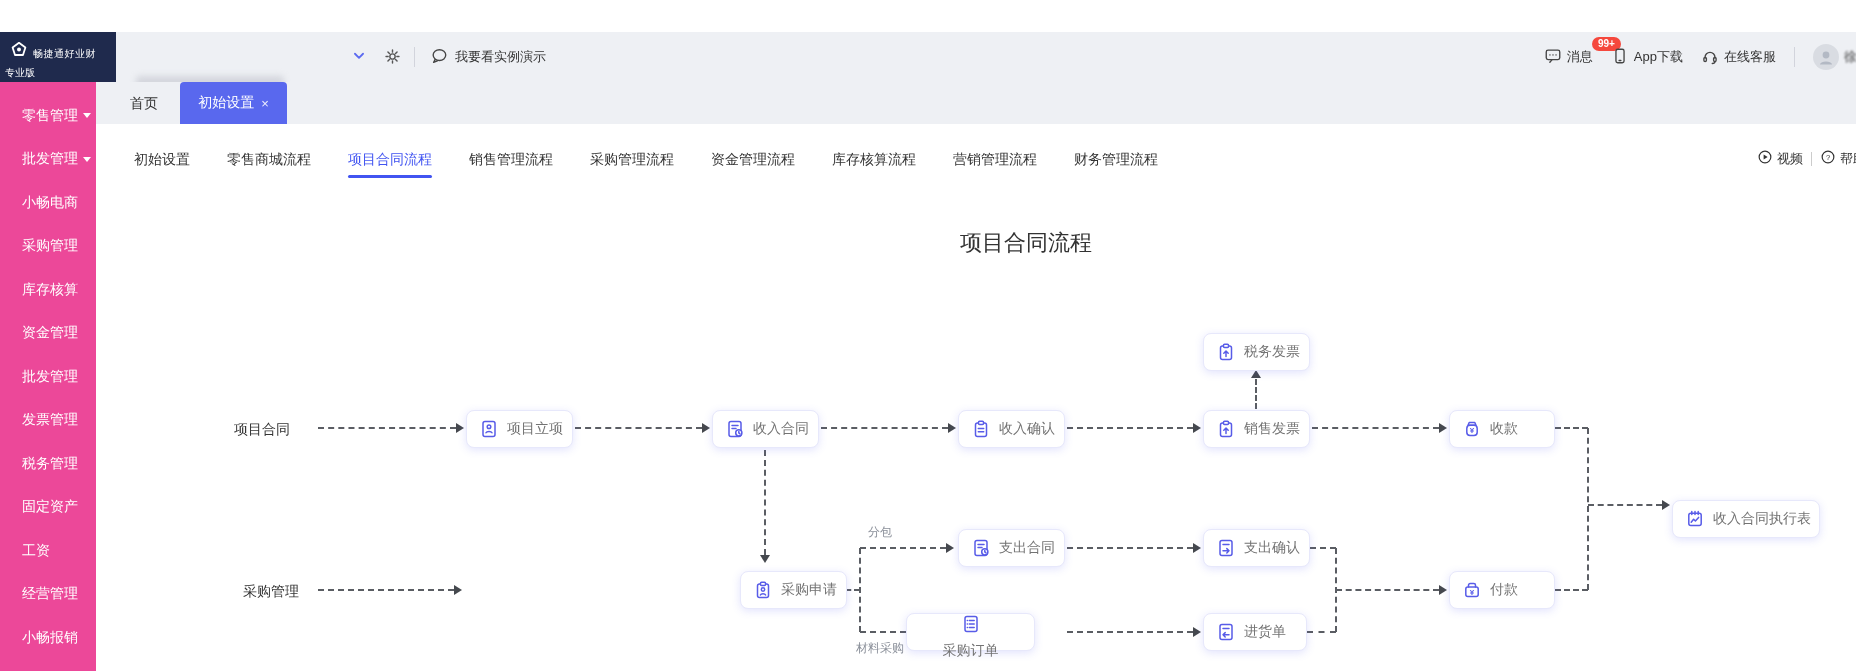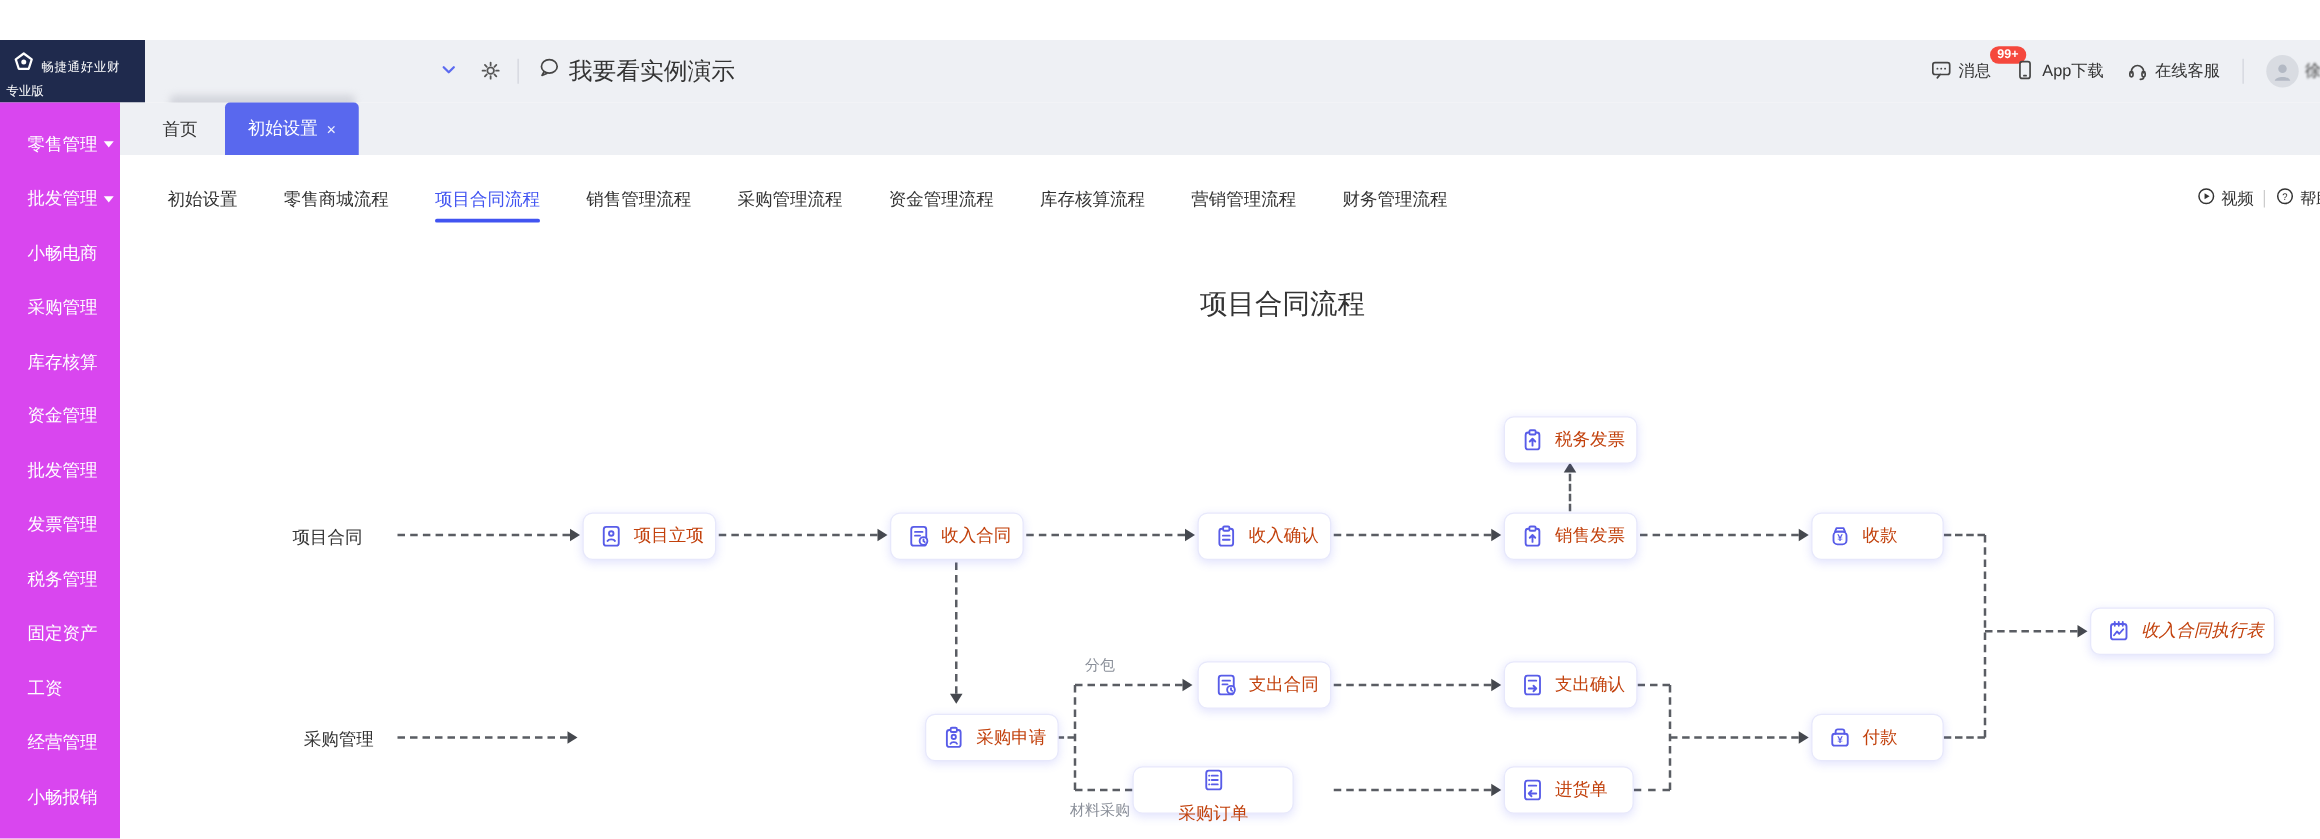--- a/index.html
+++ b/index.html
@@ -16,53 +16,53 @@
   .logoblock { position:absolute; left:0; top:0; width:116px; height:50px; background:#1f2a4d; color:#fff; }
   .logoblock .lmark { position:absolute; left:9px; top:8px; }
   .logoblock .ltitle { position:absolute; left:33px; top:15px; font-size:10px; white-space:nowrap; letter-spacing:.5px; }
   .logoblock .lsub { position:absolute; left:5px; top:34px; font-size:10px; }
   .blob { position:absolute; background:#d4d6dd; border-radius:4px; filter:blur(3px); }
   .blob1 { left:136px; top:44px; width:148px; height:15px; }
   .blob2 { left:136px; top:58px; width:94px; height:10px; }
   .search-line { position:absolute; left:130px; top:69px; width:242px; height:1px; background:#c9ccd4; }
   .hicon { position:absolute; display:flex; align-items:center; }
   .vdiv { position:absolute; width:1px; height:20px; background:#d2d4dc; top:15px; }
-  .demo { position:absolute; left:430px; top:0; height:50px; display:flex; align-items:center; gap:7px; font-size:19px; color:#333; cursor:pointer; }
+  .demo { position:absolute; left:430px; top:0; height:50px; display:flex; align-items:center; gap:7px; font-size:13px; color:#333; cursor:pointer; }
   .hdr-right { position:absolute; right:-14px; top:0; height:50px; display:flex; align-items:center; gap:18px; }
   .hitem { display:flex; align-items:center; gap:5px; font-size:13px; color:#333; cursor:pointer; position:relative; white-space:nowrap; }
   .badge { position:absolute; top:-10px; right:-28px; background:#f5483d; color:#fff; font-size:10px; line-height:14px; padding:0 6px; border-radius:8px; font-weight:bold;margin-left:31px; }
   .avatar { width:26px; height:26px; border-radius:50%; background:#d9dce2; display:flex; align-items:center; justify-content:center; overflow:hidden; }
   .uname { font-size:13px; color:#333; filter:blur(1px); }
 
   
   .tabstrip { position:absolute; left:96px; top:82px; right:0; height:42px; background:#eef0f4; }
   .tab-home { position:absolute; left:22px; top:0; height:42px; line-height:42px; padding:0 12px; font-size:14px; color:#333; cursor:pointer; }
   .tab-active { position:absolute; left:84px; top:0; width:107px; height:42px; background:#5968ee; border-radius:4px 4px 0 0; color:#fff; font-size:14px; display:flex; align-items:center; justify-content:center; gap:7px; cursor:pointer; }
   .tab-close { font-size:13px; line-height:1; cursor:pointer; opacity:.9; }
 
   
-  .sidebar { position:absolute; left:0; top:82px; width:96px; bottom:0; background:#d946ef; padding-top:12px; }
+  .sidebar { position:absolute; left:0; top:82px; width:96px; bottom:0; background:#ec4899; padding-top:12px; }
   .side-item { height:43.5px; display:flex; align-items:center; padding-left:22px; font-size:14px; color:#fff; cursor:pointer; white-space:nowrap; }
   .caret { width:0; height:0; border-left:4.5px solid transparent; border-right:4.5px solid transparent; border-top:5.5px solid #fff; margin-left:5px; }
 
   
   .panel { position:absolute; left:96px; top:124px; right:0; bottom:0; background:#fff; }
   .subnav { position:absolute; left:0; top:16px; right:0; height:40px; display:flex; align-items:center; gap:37px; padding-left:38px; }
   .subnav-item { font-size:14px; color:#333; cursor:pointer; position:relative; white-space:nowrap; }
   .subnav-item.active { color:#4154f1; }
   .subnav-item.active::after { content:""; position:absolute; left:0; right:0; bottom:-9px; height:3px; background:#4154f1; border-radius:2px; }
   .utils { position:absolute; right:-10px; top:25px; display:flex; align-items:center; gap:8px; font-size:13px; color:#333; }
   .utils .udiv { width:1px; height:14px; background:#ccc; }
   .uitem { display:flex; align-items:center; gap:4px; cursor:pointer; white-space:nowrap; }
 
   .flow-title { position:absolute; left:0; right:0; top:104px; text-align:center; font-size:22px; color:#333; transform:translateX(50px); }
 
   
   .flow { position:absolute; inset:0; }
-  .fnode { position:absolute; height:38px; background:#fff; border:1px solid #e7e8fb; border-radius:8px; box-shadow:0 2px 8px rgba(95,99,242,.18); display:flex; align-items:center; gap:8px; padding:0 12px; font-size:14px; color:#c2410c; cursor:pointer; white-space:nowrap; }
+  .fnode { position:absolute; height:38px; background:#fff; border:1px solid #e7e8fb; border-radius:8px; box-shadow:0 2px 8px rgba(95,99,242,.18); display:flex; align-items:center; gap:8px; padding:0 12px; font-size:14px; color:#737373; cursor:pointer; white-space:nowrap; }
   .nico { width:20px; height:20px; flex:0 0 auto; }
   .lane-label { position:absolute; font-size:14px; color:#333; line-height:20px; }
   .branch-label { position:absolute; font-size:12px; color:#8a8f99; }
   .hline { position:absolute; border-top:2px dashed #5a5d63; }
   .vline { position:absolute; border-left:2px dashed #5a5d63; }
   .ar { position:absolute; width:0; height:0; }
   .ar-right { border-top:5px solid transparent; border-bottom:5px solid transparent; border-left:8px solid #45484e; }
   .ar-up { border-left:5px solid transparent; border-right:5px solid transparent; border-bottom:8px solid #45484e; }
   .ar-down { border-left:5px solid transparent; border-right:5px solid transparent; border-top:8px solid #45484e; }
 
@@ -432,21 +432,21 @@
           </svg>
         <span>进货单</span>
       </div>
       <div class="fnode" style="left:1353px;top:447px;width:106px;">
         <svg class="nico" viewBox="0 0 20 20">
             <use href="#i-box"></use>
             <text x="10" y="14.6" text-anchor="middle" font-size="8" font-weight="bold" fill="#585ce8">¥</text>
           </svg>
         <span>付款</span>
       </div>
-      <div class="fnode" style="left:1576px;top:362px;width:148px;font-style:italic;">
+      <div class="fnode" style="left:1576px;top:376px;width:148px;">
         <svg class="nico" viewBox="0 0 20 20">
             <use href="#i-cal"></use>
           </svg>
         <span>收入合同执行表</span>
       </div>
     </div>
   </div>
 </div>
 
 </body></html>

